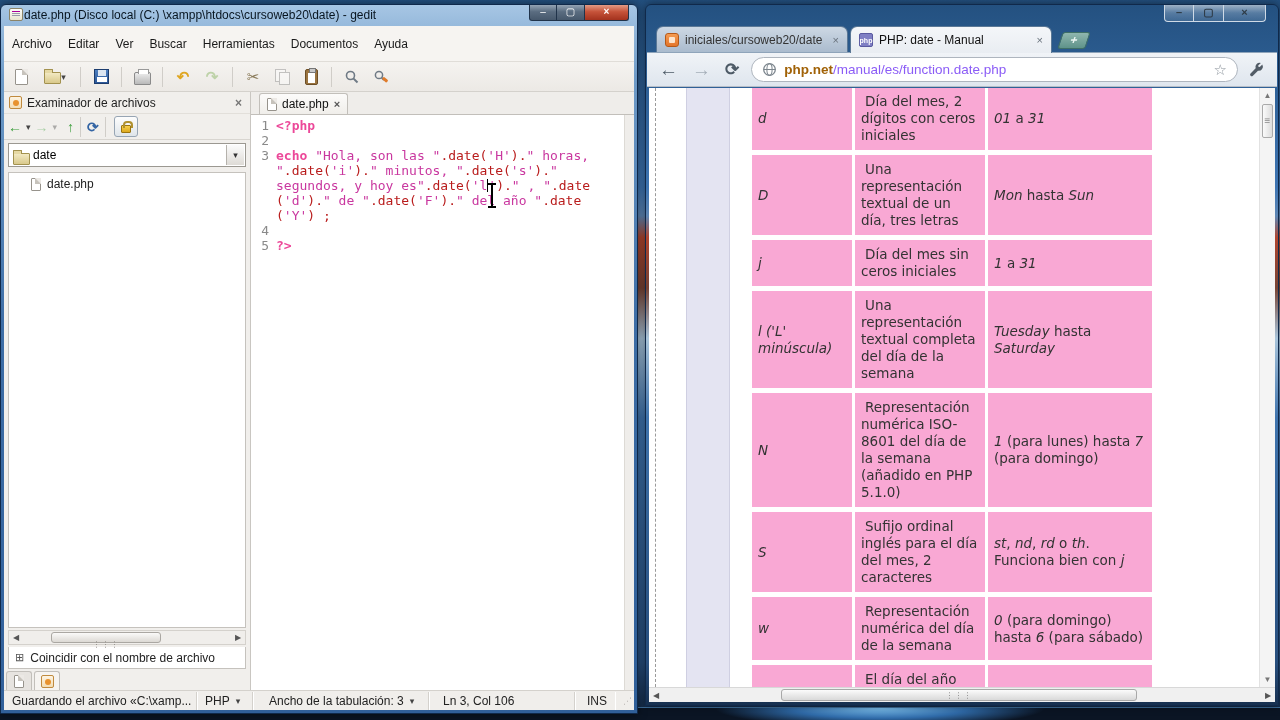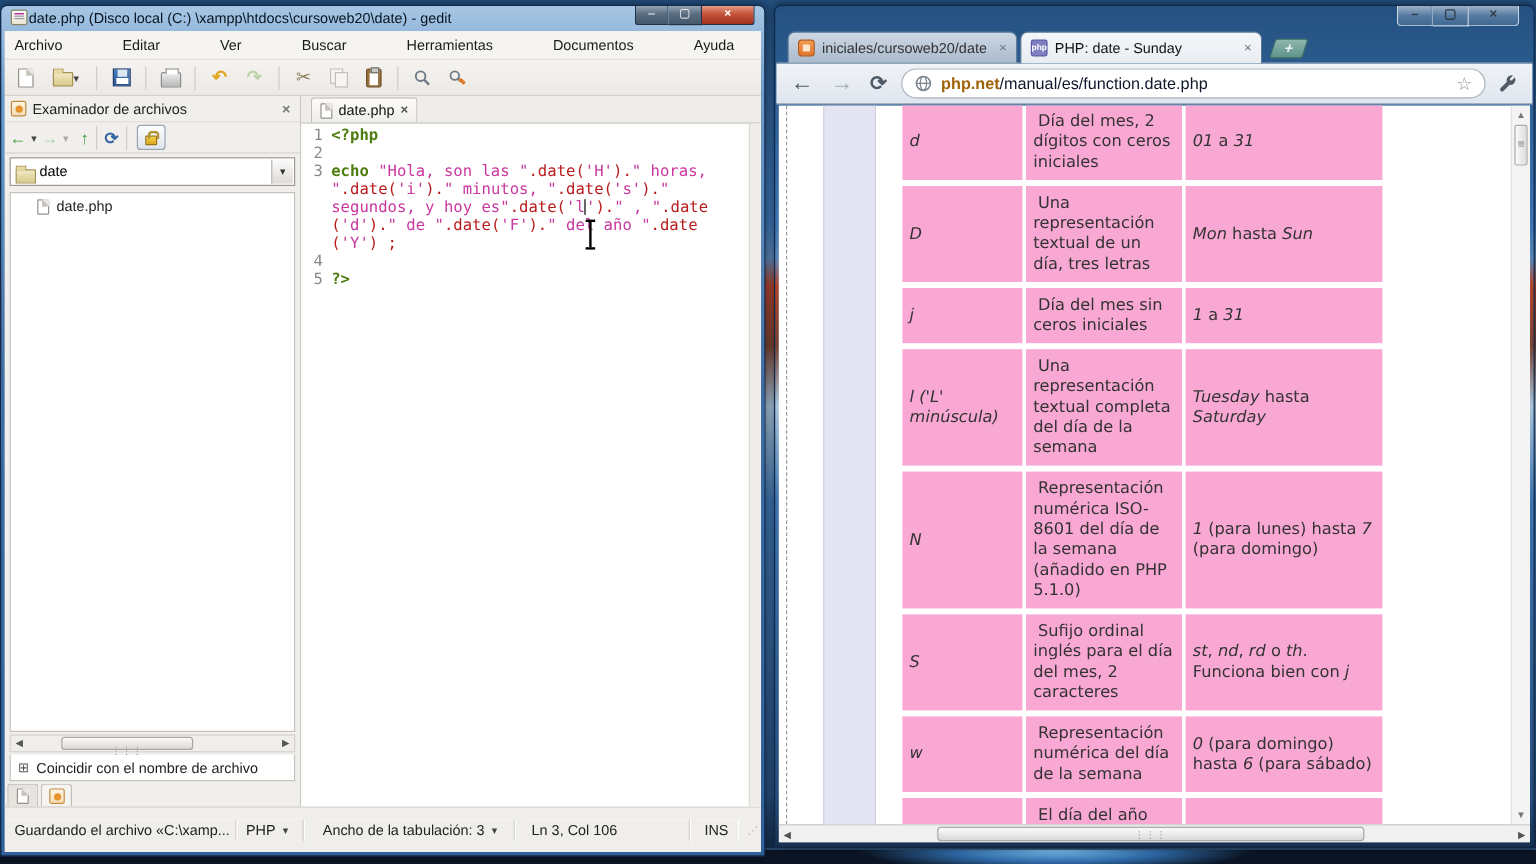--- a/index.html
+++ b/index.html
@@ -17,21 +17,21 @@
   #gedit .titlebar { position:absolute; left:8px; top:3px; height:18px; display:flex; gap:1px; color:#081520; font-size:12px; white-space:nowrap; }
   .gedit-icon { width:14px; height:13px; background:linear-gradient(#fdfdf8,#e8e4cf); border:1px solid #8c8468; border-radius:2px; position:relative; }
   .gedit-icon::after { content:""; position:absolute; left:2px; top:2px; width:8px; height:1px; background:#a09; box-shadow:0 2px 0 #99a,0 4px 0 #99a; }
   .winbtns { position:absolute; top:0; right:8px; display:flex; }
   .wbtn { height:16px; border:1px solid #20334a; border-top:none; color:#fff; font-size:10px; line-height:14px; text-align:center; background:linear-gradient(#93a3b4,#5a6c80 45%,#46586c); }
   .wbtn.min { width:28px; border-radius:0 0 0 3px; }
   .wbtn.max { width:28px; border-left:none; }
   .wbtn.cls { width:44px; border-left:none; border-radius:0 0 3px 0; background:linear-gradient(#e39a84,#c6533a 45%,#a3321e); font-weight:bold; }
 
   #gedit .body { position:absolute; left:3px; right:3px; top:21px; bottom:3px; background:#f1efec; display:flex; flex-direction:column; }
-  #menubar { height:24px; background:#f6f4f1; border-bottom:1px solid #e0ddd8; display:flex; align-items:center; font-size:12px; color:#1a1a1a;gap:34px; }
+  #menubar { height:36px; background:#f6f4f1; border-bottom:1px solid #e0ddd8; display:flex; align-items:center; font-size:12px; color:#1a1a1a; }
   .menu-item { padding:2px 8px; }
   #gtoolbar { height:30px; background:linear-gradient(#f5f3f0,#ece9e5); border-bottom:1px solid #d4d1cc; display:flex; align-items:center; gap:7px; padding-left:6px; }
   .tsep { width:1px; height:20px; background:#d0cdc8; margin:0 2px; }
   .tbtn { display:flex; align-items:center; justify-content:center; width:22px; height:22px; }
   .ic-page { width:13px; height:16px; background:#fff; border:1px solid #97938c; border-radius:1px; position:relative; }
   .ic-page::after { content:""; position:absolute; right:-1px; top:-1px; border:3px solid; border-color:#ece9e5 #ece9e5 #c7c3bc #c7c3bc; }
   .ic-page.small { width:10px; height:13px; }
   .ic-folder { width:17px; height:12px; background:linear-gradient(#f2e9c2,#d9c98b); border:1px solid #a3924f; border-radius:1px; position:relative; margin-top:3px; }
   .ic-folder::before { content:""; position:absolute; left:-1px; top:-4px; width:7px; height:3px; background:#e6d9a4; border:1px solid #a3924f; border-bottom:none; border-radius:1px 1px 0 0; }
   .ic-save { width:15px; height:15px; background:linear-gradient(#4d7fc0,#2c5899); border:1px solid #1c3c6e; position:relative; }
@@ -75,27 +75,27 @@
   .ptab.active { background:#f6f4f1; }
 
   #editor { flex:1; display:flex; flex-direction:column; min-width:0; background:#efedea; }
   #tabbar { height:22px; display:flex; align-items:flex-end; padding-left:8px; }
   .etab { height:21px; display:flex; align-items:center; gap:5px; padding:0 7px; background:linear-gradient(#fcfbfa,#f0eeea); border:1px solid #c2bfba; border-bottom:none; border-radius:3px 3px 0 0; font-size:12px; color:#111; }
   .etab .x { color:#555; font-weight:bold; font-size:11px; }
   #codewrap { flex:1; background:#fff; border-top:1px solid #c2bfba; position:relative; display:flex; min-height:0; }
   #codearea { flex:1; padding:3px 0 0 0; font-family:"DejaVu Sans Mono",monospace; font-size:13px; line-height:15px; }
   .crow { display:flex; white-space:pre; }
   .ln { width:18px; text-align:right; color:#8a8a8a; flex:none; margin-right:7px; }
-  .c-kw { color:#4d7c0f; font-weight:bold; }
+  .c-kw { color:#ec4899; font-weight:bold; }
   .c-str { color:#c9379f; }
   .c-pl { color:#b91c1c; }
   .c-caret { display:inline-block; width:1px; height:13px; background:#000; vertical-align:-2px; }
   #vscroll-gedit { width:10px; background:#efedea; border-left:1px solid #dddad5; }
 
-  #gstatus { height:38px; background:#f0eeeb; border-top:1px solid #d4d1cc; display:flex; align-items:center; font-size:12px; color:#222; }
+  #gstatus { height:20px; background:#f0eeeb; border-top:1px solid #d4d1cc; display:flex; align-items:center; font-size:12px; color:#222; }
   .seg { height:18px; display:flex; align-items:center; padding:0 8px; border-right:1px solid #d4d1cc; box-shadow:1px 0 0 #fff; white-space:nowrap; overflow:hidden; }
   .seg .drop { margin-left:6px; }
   #gstatus .resize { margin-left:auto; margin-right:2px; color:#b5b2ad; font-size:9px; }
 
   
   #chrome { left:645px; top:4px; width:634px; height:702px; background:linear-gradient(180deg,#9cc0e4 0%,#5e8cbe 3%,#31619c 9%,#2a5document790 12%,#2a5790 60%,#24517f 100%); }
   #chrome .winbtns2 { position:absolute; top:0; right:12px; display:flex; }
   .cbtn { height:17px; border:1px solid #cfdae6; border-top:none; color:#2e3b46; font-size:11px; line-height:15px; text-align:center; font-weight:bold; background:linear-gradient(rgba(255,255,255,.55),rgba(180,200,220,.35) 50%,rgba(120,150,180,.3)); }
   .cbtn.min { width:30px; border-radius:0 0 0 4px; }
   .cbtn.max { width:30px; border-left:none; }
@@ -108,21 +108,21 @@
   .fav-xampp { width:14px; height:14px; border-radius:3px; background:linear-gradient(#f49b52,#e4752a); border:1px solid #b65817; position:relative; flex:none; }
   .fav-xampp::after { content:""; position:absolute; left:3px; top:3px; width:6px; height:6px; background:#fce4cd; border-radius:1px; }
   .fav-php { width:14px; height:14px; border-radius:2px; background:#7f7fc4; border:1px solid #5a5aa0; color:#fff; font-size:7px; font-weight:bold; display:flex; align-items:center; justify-content:center; flex:none; }
   #newtab { position:absolute; left:404px; bottom:4px; width:28px; height:17px; background:linear-gradient(#8fb6ae,#5f938a); border:1px solid #3f6f66; border-radius:3px; color:#eaf4f1; text-align:center; line-height:15px; font-size:12px; font-weight:bold; transform:skewX(-18deg); }
   #ctoolbar { position:absolute; left:1px; right:1px; top:47px; height:35px; background:linear-gradient(#f0f3f7,#dfe6ee); border-top:1px solid #8fa4ba; border-bottom:1px solid #b7bec7; display:flex; align-items:center; }
   .navg { font-size:19px; font-weight:bold; color:#4d5a66; margin-left:12px; line-height:1; }
   .navg.fwd { color:#a4aeb8; margin-left:14px; }
   .navg.rel { font-size:17px; margin-left:14px; }
   #urlbar { flex:1; height:25px; margin:0 10px 0 12px; background:#fff; border:1px solid #aeb5be; border-radius:13px; display:flex; align-items:center; padding:0 10px; font-size:13.5px; overflow:hidden; white-space:nowrap; }
   #urlbar .host { color:#a16207; font-weight:bold; }
-  #urlbar .path { color:#0f172a; }
+  #urlbar .path { color:#8b5cf6; }
   #urlbar .star { margin-left:auto; font-size:15px; color:#8d959d; }
   .wrench { margin-right:12px; flex:none; }
 
   #ccontent { position:absolute; left:3px; right:3px; top:83px; bottom:18px; background:#fff; overflow:hidden; }
   .dashline { position:absolute; left:6px; top:0; bottom:0; width:0; border-left:1px dashed #9a9a9a; }
   .lavender { position:absolute; left:37px; top:0; bottom:0; width:44px; background:#e4e4f2; border-left:1px solid #cfcfe2; border-right:1px solid #cfcfe2; }
   #mantable { position:absolute; left:100px; top:-6px; border-collapse:separate; border-spacing:3px 5px; font-family:"DejaVu Sans",sans-serif; font-size:13.5px; line-height:17px; color:#333; }
   #mantable td { background:#f9a8d4; vertical-align:middle; padding:6px 6px; }
   td.fchar { width:100px; font-style:italic; padding-left:12px; }
   td.fdesc { width:130px; }
@@ -329,21 +329,21 @@
   </div>
 
   <div id="tabstrip">
     <div class="ctab" id="tab1">
       <span class="fav-xampp"></span>
       <span style="overflow:hidden;white-space:nowrap">iniciales/cursoweb20/date</span>
       <span class="x">×</span>
     </div>
     <div class="ctab" id="tab2">
       <span class="fav-php">php</span>
-      <span style="overflow:hidden;white-space:nowrap">PHP: date - Sunday</span>
+      <span style="overflow:hidden;white-space:nowrap">PHP: date - Manual</span>
       <span class="x">×</span>
     </div>
     <div id="newtab">+</div>
   </div>
 
   <div id="ctoolbar">
     <span class="navg">←</span>
     <span class="navg fwd">→</span>
     <span class="navg rel">⟳</span>
     <div id="urlbar">

